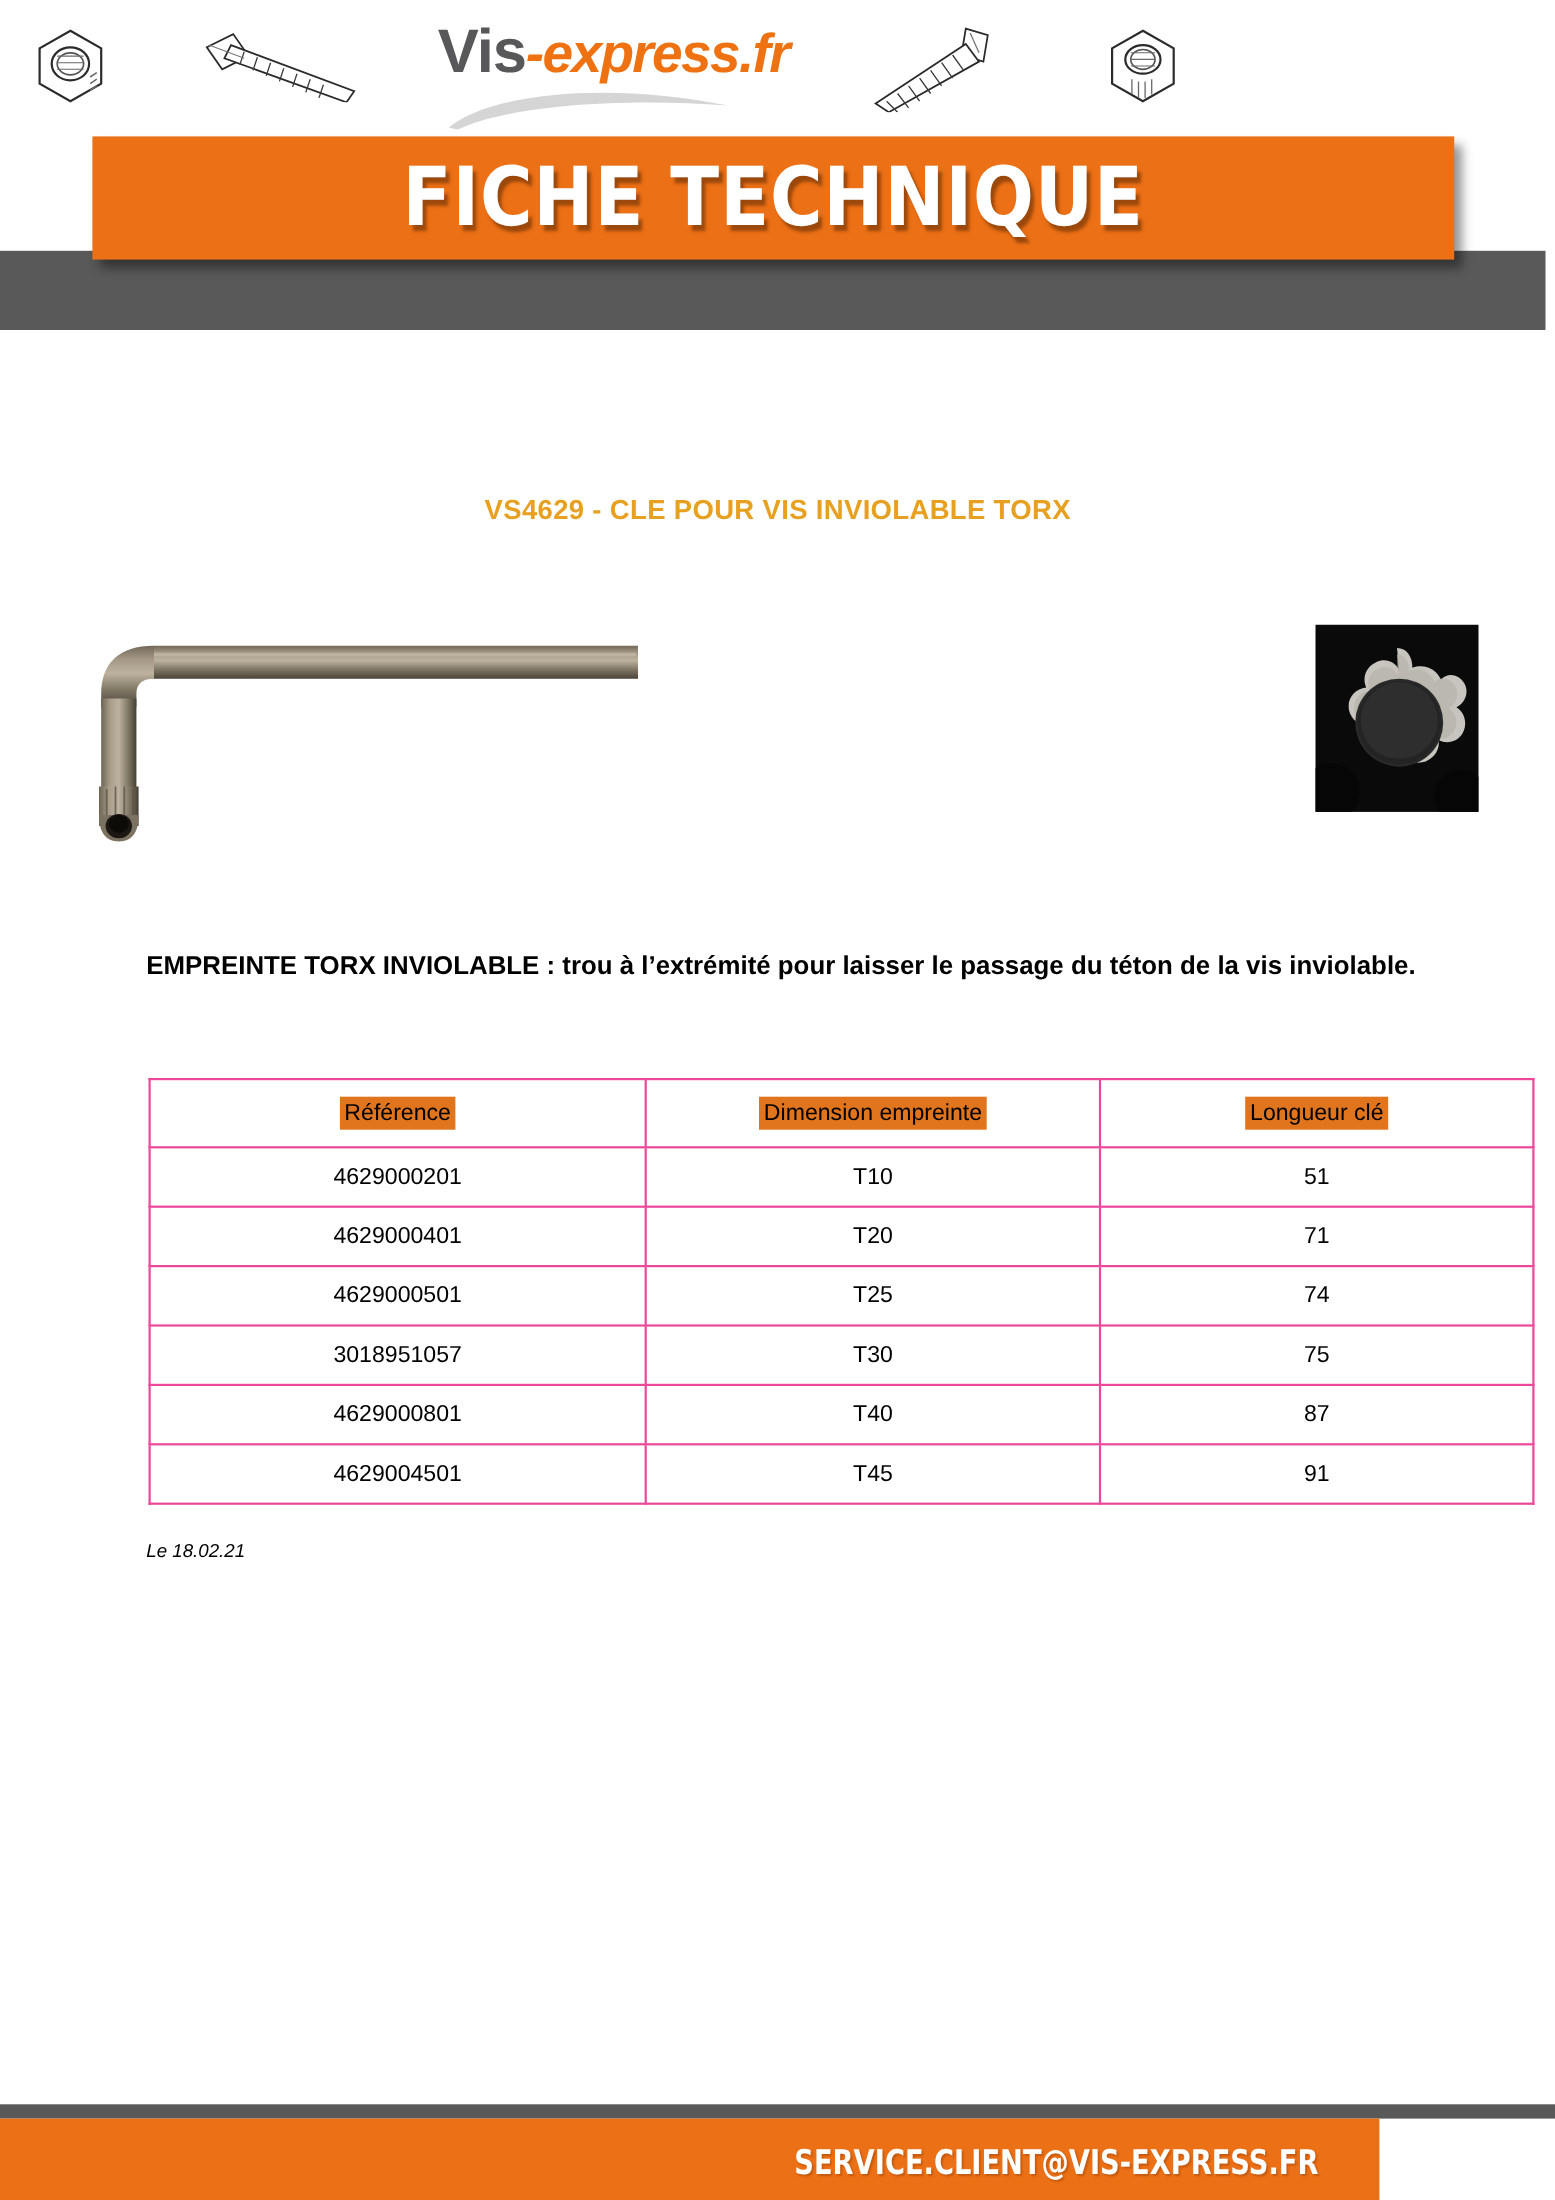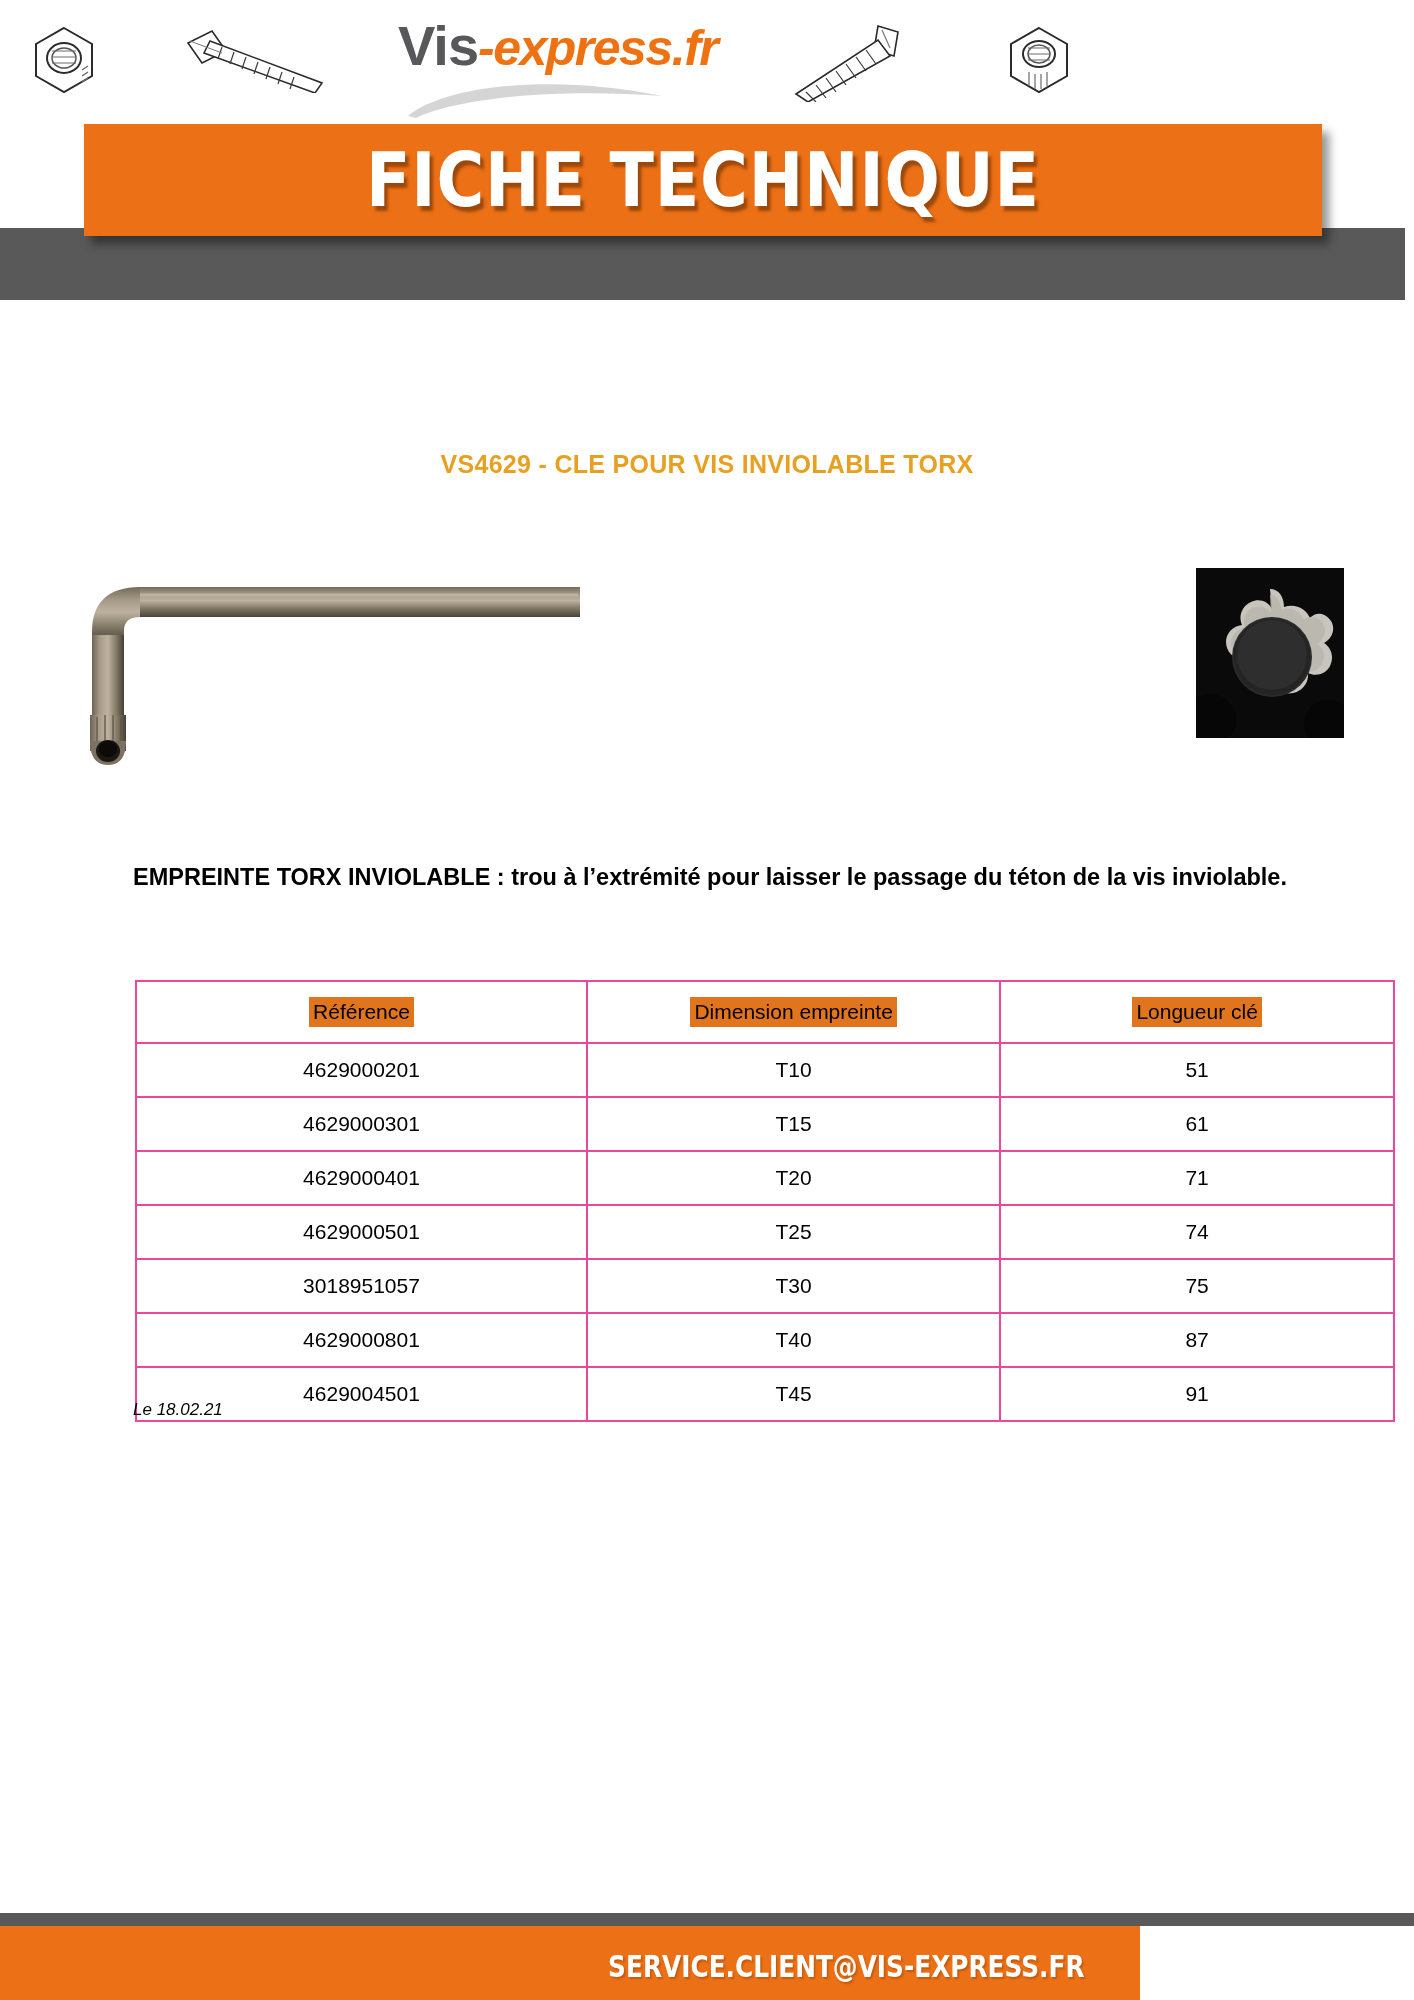--- a/index.html
+++ b/index.html
@@ -190,21 +190,21 @@
     left: 0px;
     top: 0px;
     width: 1414px;
     height: 13px;
     background: #595959;
   }
   .footer-orange {
     position: absolute;
     left: 0px;
     top: 13px;
-    width: 1140px;
+    width: 1254px;
     height: 74px;
     background: #ec7015;
   }
   .footer-email {
     position: absolute;
     right: 55px;
     top: 22px;
     font-family: "DejaVu Sans", sans-serif;
     font-size: 31px;
     font-weight: bold;
@@ -356,25 +356,20 @@
         </td>
       </tr>
     </thead>
     <tbody>
       <tr>
         <td>4629000201</td>
         <td>T10</td>
         <td>51</td>
       </tr>
       <tr>
-        <td>4629000301</td>
-        <td>T15</td>
-        <td>61</td>
-      </tr>
-      <tr>
         <td>4629000401</td>
         <td>T20</td>
         <td>71</td>
       </tr>
       <tr>
         <td>4629000501</td>
         <td>T25</td>
         <td>74</td>
       </tr>
       <tr>

